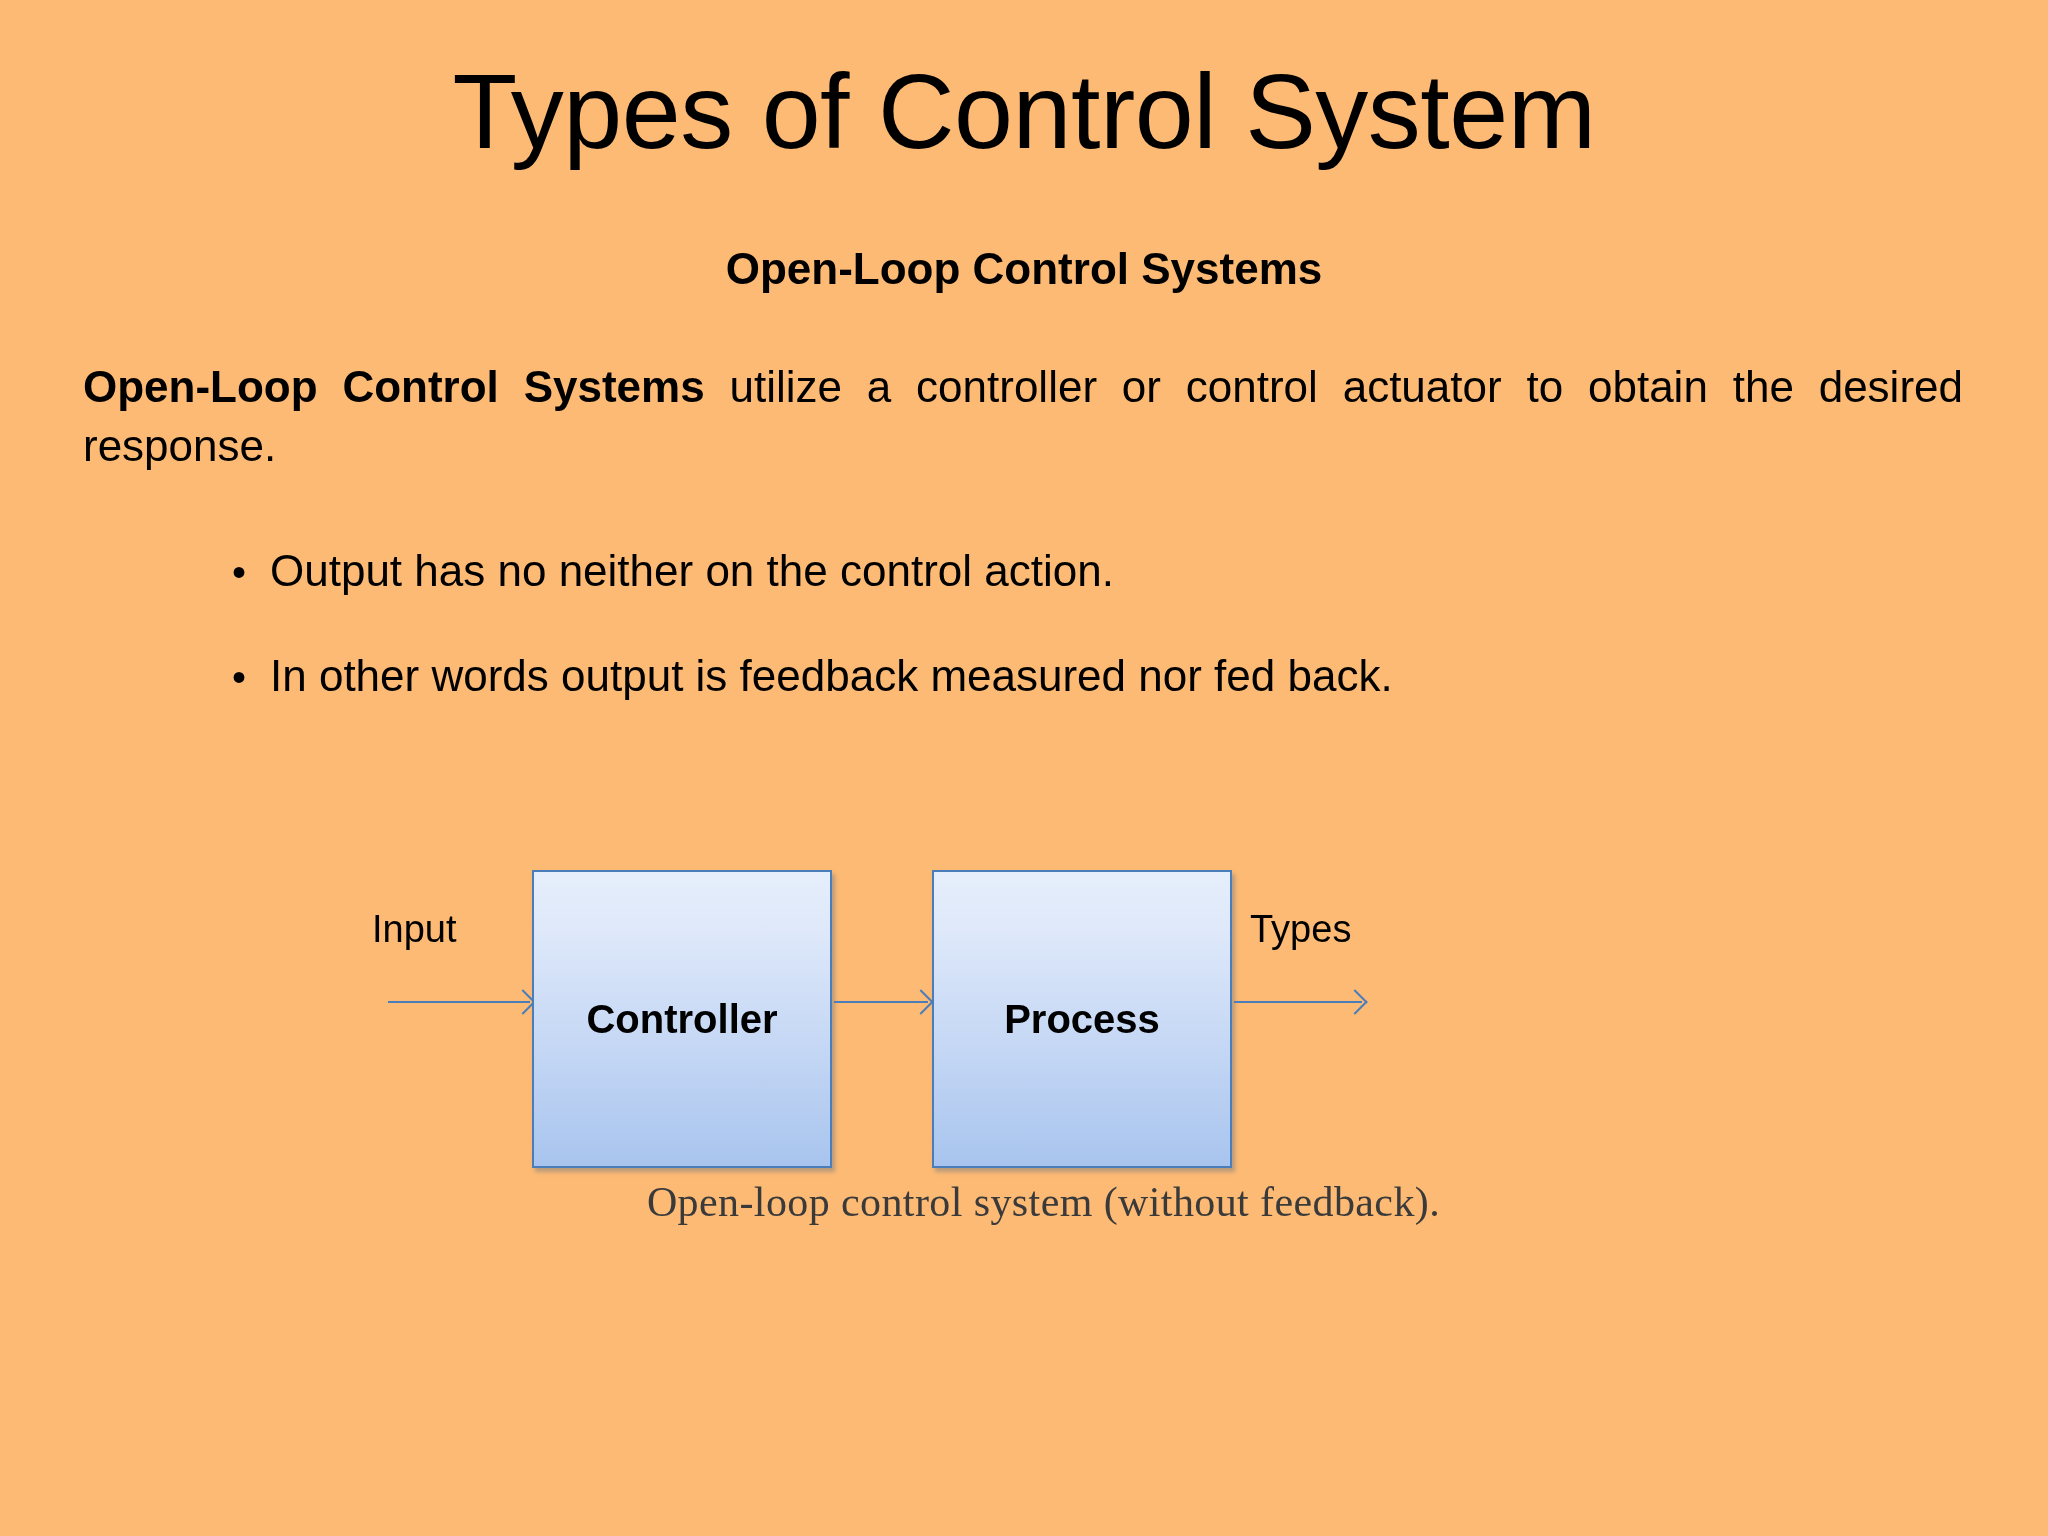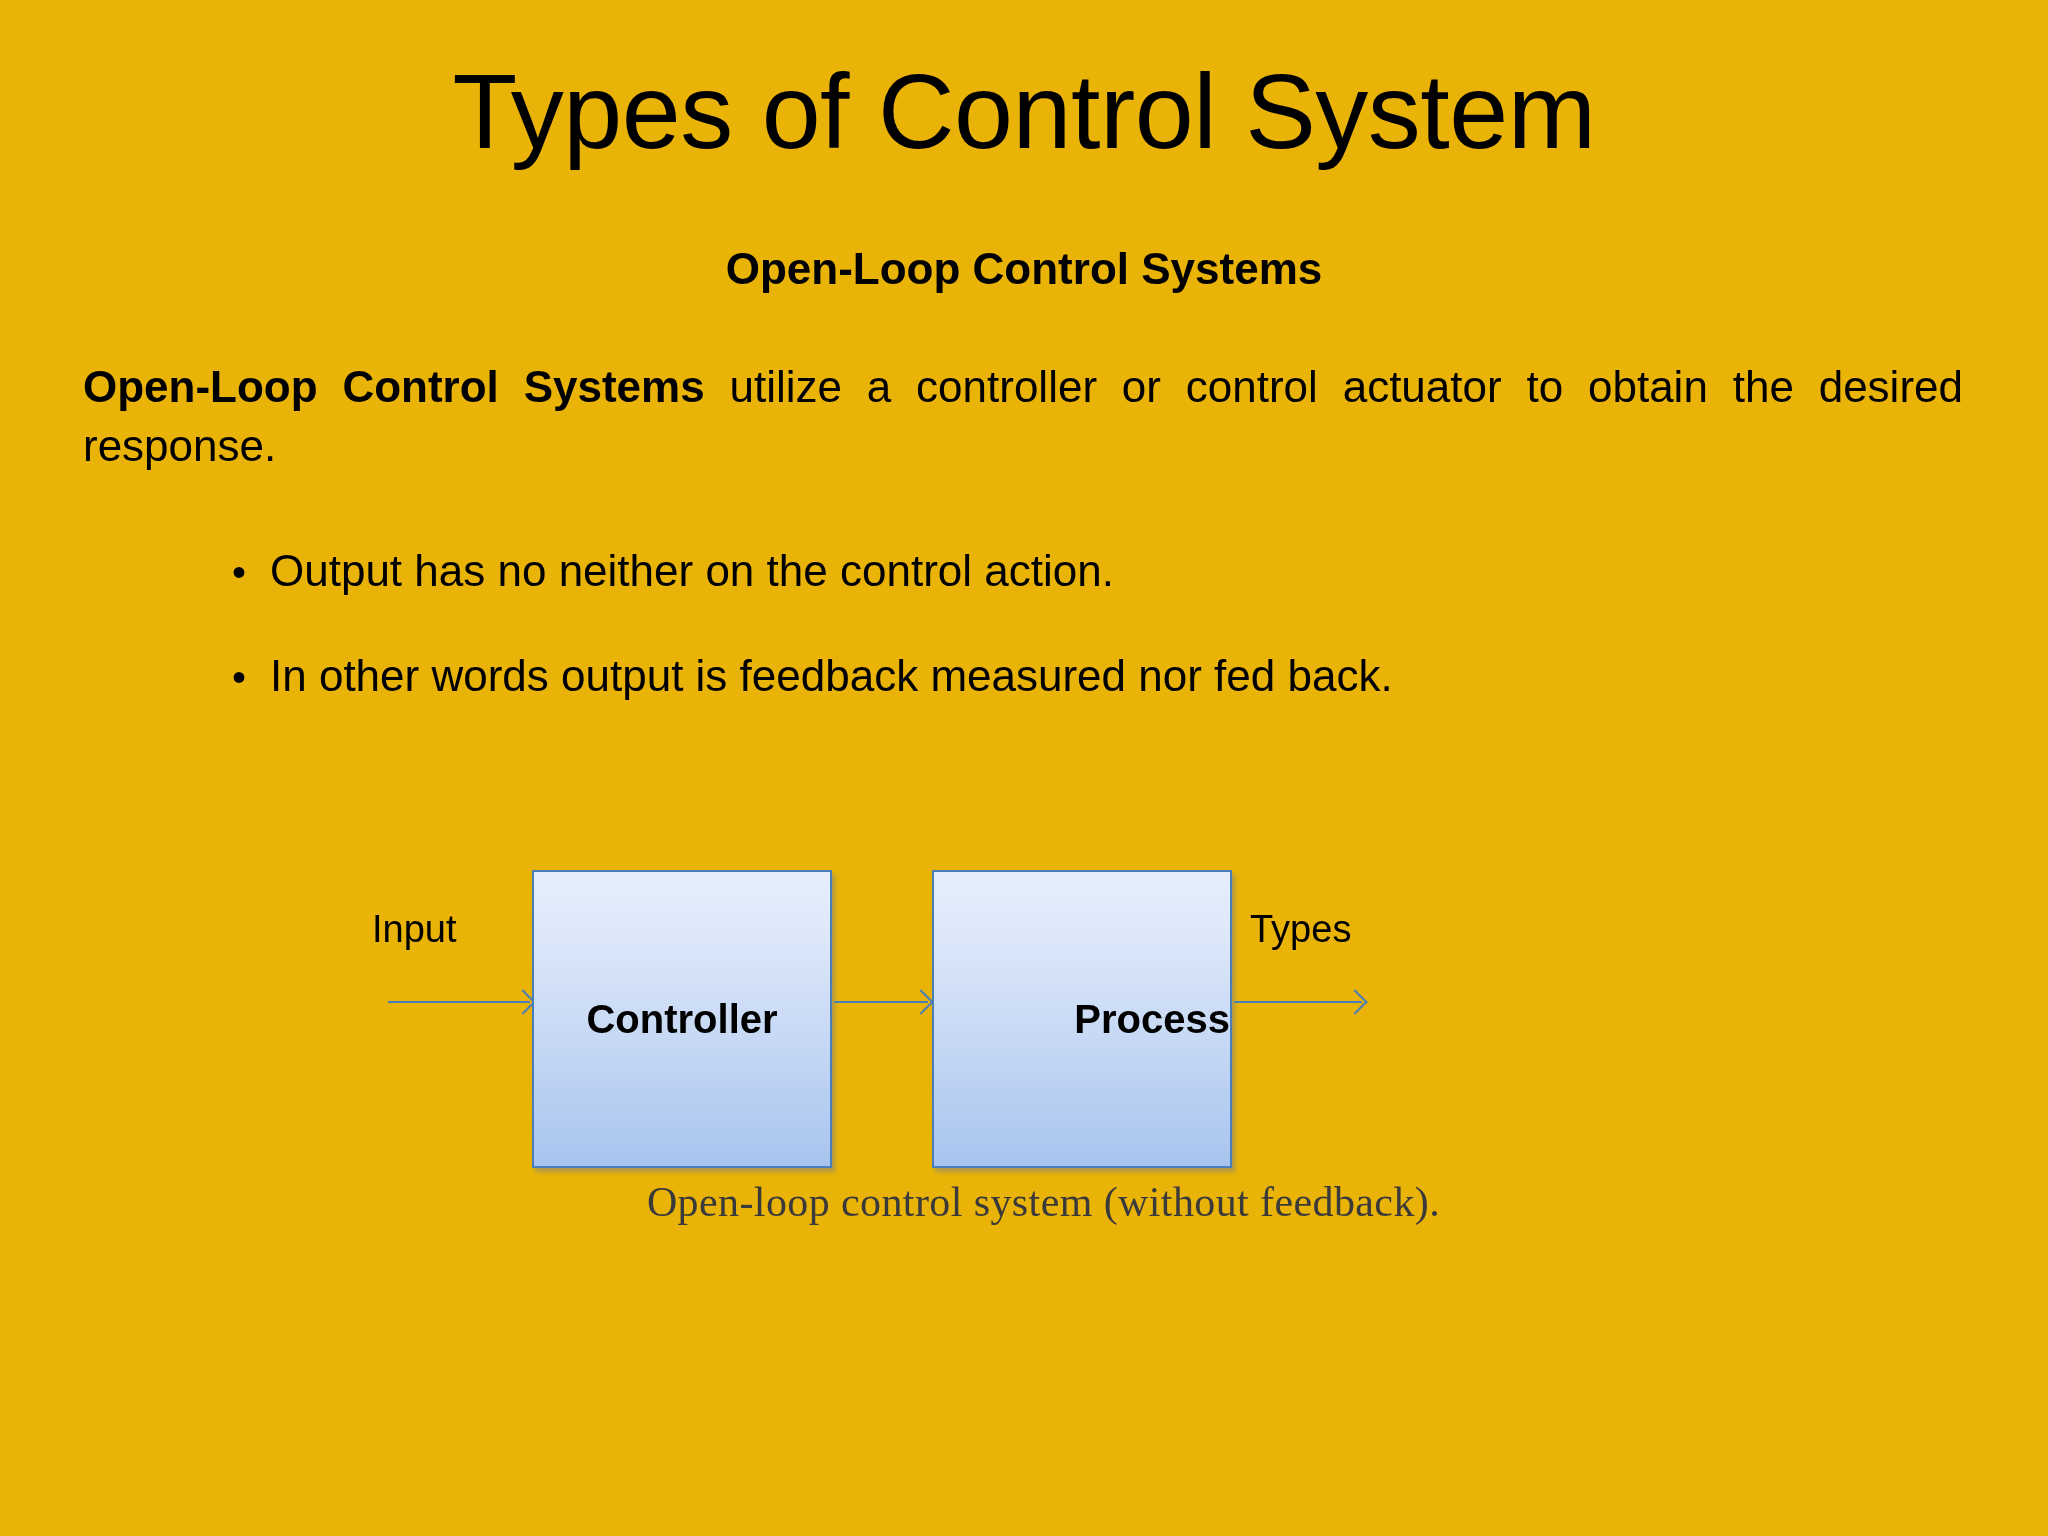--- a/index.html
+++ b/index.html
@@ -12,21 +12,21 @@
     height: 1536px;
     overflow: hidden;
     font-family: "Liberation Sans", sans-serif;
     color: #000000;
     position: relative;
   }
 
   .slide {
     position: absolute;
     inset: 0;
-    background: #eab308;
+    background: #fdba74;
   }
 
   
   .slide-title {
     position: absolute;
     left: 0;
     right: 0;
     top: 58px;
     text-align: center;
     font-size: 106px;
@@ -123,21 +123,21 @@
     align-items: center;
     justify-content: center;
     box-sizing: border-box;
   }
   .dg-box-label {
     font-size: 40px;
     font-weight: bold;
     color: #000000;
   }
   #box-controller { left: 72px; }
-  #box-process    { left: 472px; justify-content: flex-end; }
+  #box-process    { left: 472px; }
 
   
   .dg-arrow {
     position: absolute;
     height: 2px;
     background: #4a7ebb;
     top: 141px;
   }
   .dg-arrow::after {
     content: "";

